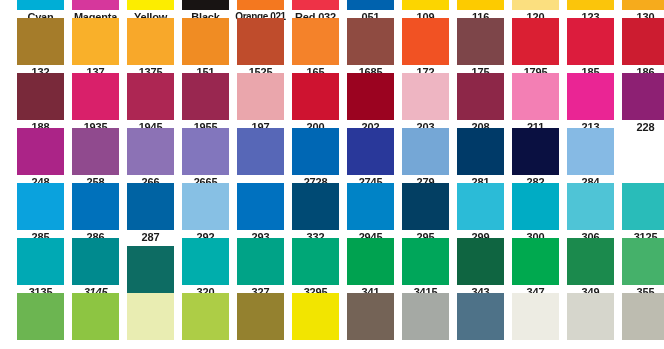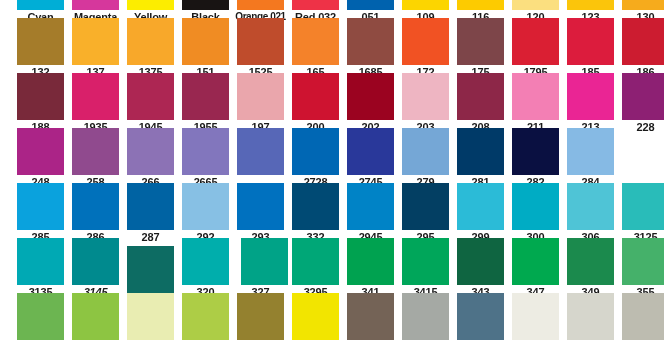--- a/index.html
+++ b/index.html
@@ -329,21 +329,21 @@
         <div class="label">3145</div>
       </div>
       <div class="cell" style="width: 55px; margin-top: 8px;">
         <div class="chip" title="3155" style="background: rgb(13, 108, 99);"></div>
         <div class="label">3155</div>
       </div>
       <div class="cell" style="width: 55px;">
         <div class="chip" title="320" style="background: rgb(0, 174, 172);"></div>
         <div class="label">320</div>
       </div>
-      <div class="cell" style="width: 55px; align-items: flex-end;">
+      <div class="cell" style="width: 55px;">
         <div class="chip" title="327" style="background: rgb(0, 163, 135);"></div>
         <div class="label">327</div>
       </div>
       <div class="cell" style="width: 55px;">
         <div class="chip" title="3295" style="background: rgb(0, 167, 119);"></div>
         <div class="label">3295</div>
       </div>
       <div class="cell" style="width: 55px;">
         <div class="chip" title="341" style="background: rgb(0, 162, 80);"></div>
         <div class="label">341</div>

